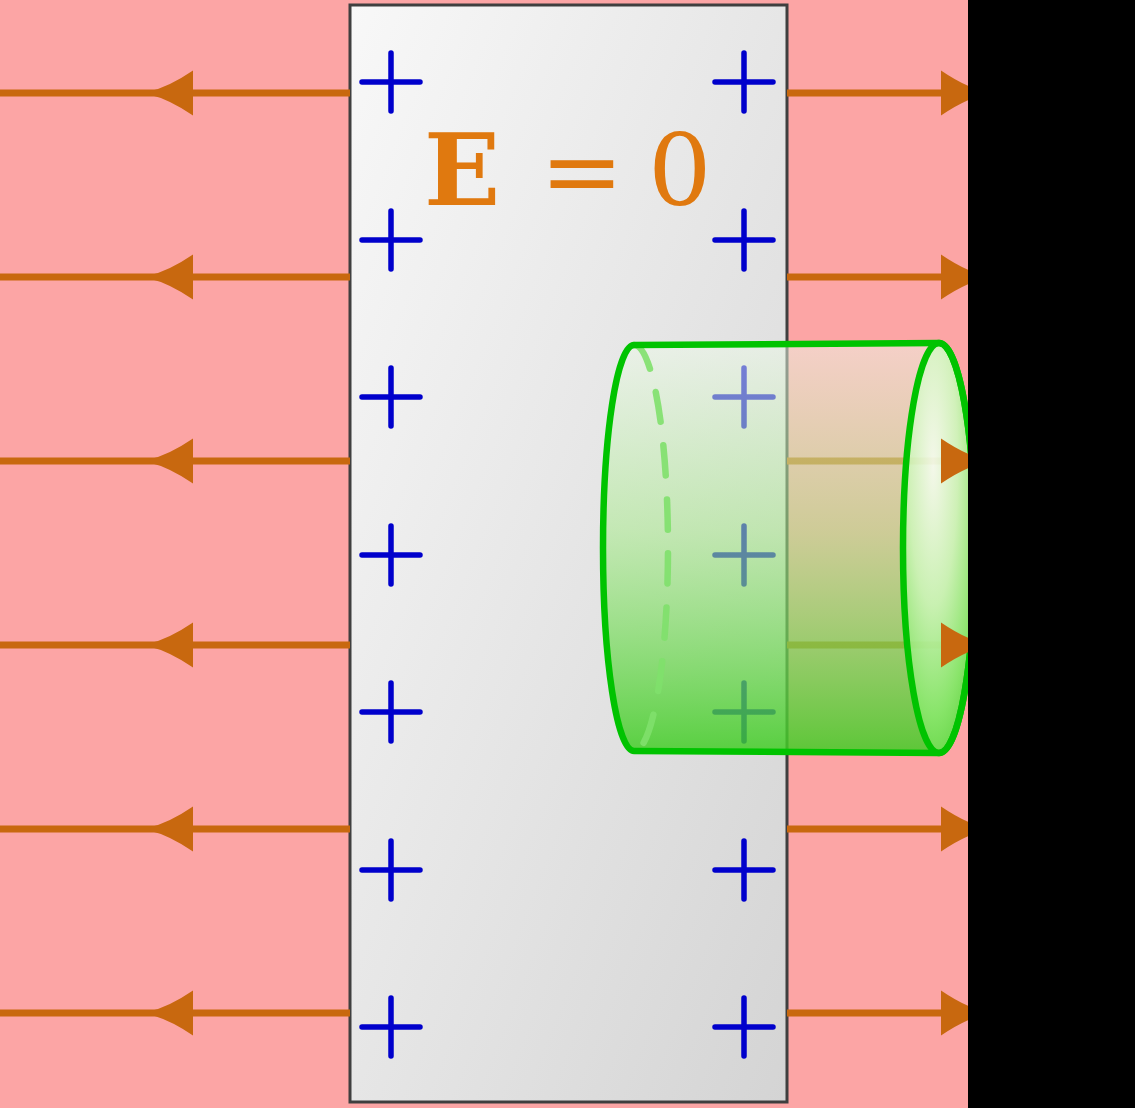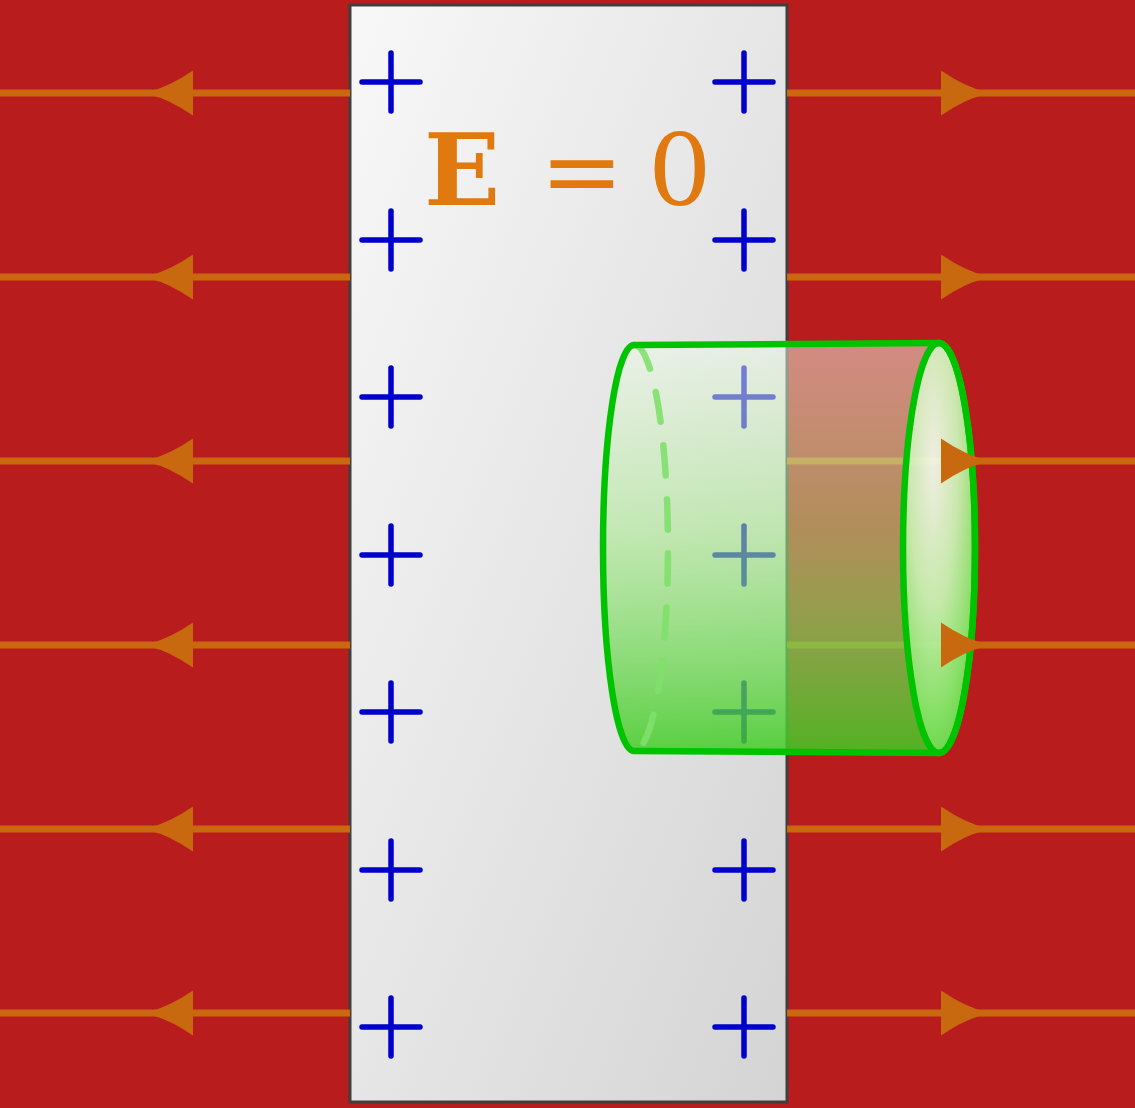--- a/index.html
+++ b/index.html
@@ -1,16 +1,16 @@
 <!DOCTYPE html>
 <html><head>
 <meta charset="utf-8">
 <style>
   html, body { margin: 0; padding: 0; background: #000; }
-  .stage { width: 1135px; height: 1108px; position: relative; overflow: hidden; background: #b91c1c; }
+  .stage { width: 968px; height: 1108px; position: relative; overflow: hidden; background: #fca5a5; }
   svg { display: block; }
   .efield-label { font-family: "DejaVu Serif", "Liberation Serif", serif; font-size: 100px; }
 </style>
 </head>
 <body>
 
 <div class="stage">
   <svg id="diagram" width="1135" height="1108" viewBox="0 0 1135 1108" xmlns="http://www.w3.org/2000/svg">
     <defs>
       <linearGradient id="slabGrad" x1="0" y1="0" x2="1" y2="1">

